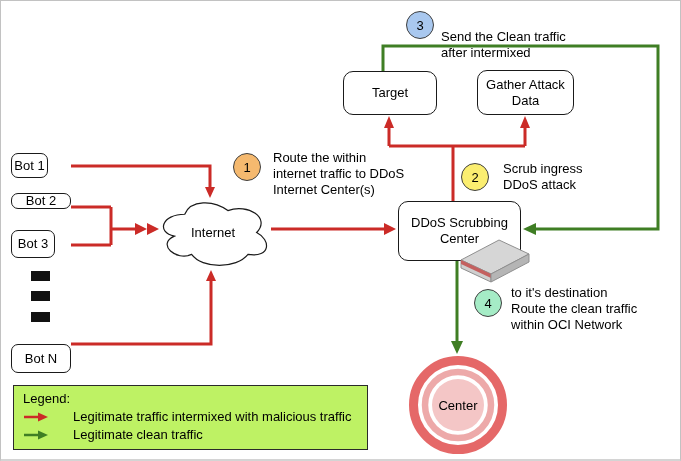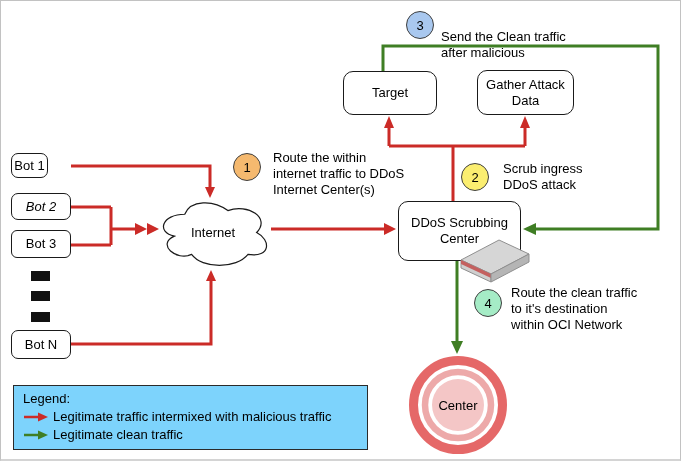--- a/index.html
+++ b/index.html
@@ -20,24 +20,24 @@
   .dot{position:absolute;z-index:2;width:19px;height:10px;background:#111;}
   .floatlabel{position:absolute;z-index:2;font-size:13px;text-align:center;}
   .stepnum{
     position:absolute;z-index:3;width:28px;height:28px;border-radius:50%;
     border:1px solid #3f3f3f;display:flex;align-items:center;justify-content:center;
     font-size:13px;box-sizing:border-box;
   }
   .steptext{position:absolute;z-index:2;font-size:13px;line-height:16px;white-space:nowrap;}
   #legend{
     position:absolute;z-index:2;left:12px;top:384px;width:355px;height:65px;
-    border:1px solid #2a2a2a;background:#7dd3fc;box-sizing:border-box;padding:5px 9px;
+    border:1px solid #2a2a2a;background:#bef264;box-sizing:border-box;padding:5px 9px;
     font-size:13px;
   }
-  .legend-row{display:flex;align-items:center;gap:4px;margin-top:3px;}
+  .legend-row{display:flex;align-items:center;gap:24px;margin-top:3px;}
   .legend-row svg{flex:0 0 auto;}
   #server-icon-svg{position:absolute;z-index:3;left:452px;top:232px;}
 </style>
 </head>
 <body>
 
 <div id="canvas">
 
   <svg id="wires" width="679" height="458" viewBox="0 0 679 458">
 
@@ -78,30 +78,30 @@
     </g>
     <g stroke="none" fill="#3f7e24">
       <polygon points="522,228 535,222 535,234"></polygon>
       <polygon points="456,353 450,340 462,340"></polygon>
     </g>
   </svg>
 
   <div class="node rad7" style="left:10px;top:152px;width:37px;height:25px;">
       <span>Bot 1</span>
     </div>
-  <div class="node rad7" style="left:10px;top:192px;width:60px;height:27px;font-style:italic;">
+  <div class="node rad7" style="left:10px;top:192px;width:60px;height:16px;">
       <span>Bot 2</span>
     </div>
-  <div class="node rad7" style="left:10px;top:229px;width:60px;height:28px;border-radius:6px;">
+  <div class="node rad7" style="left:10px;top:229px;width:44px;height:28px;">
       <span>Bot 3</span>
     </div>
   <div class="dot" style="left:30px;top:270px;"></div>
   <div class="dot" style="left:30px;top:290px;"></div>
   <div class="dot" style="left:30px;top:311px;"></div>
-  <div class="node rad7" style="left:10px;top:329px;width:60px;height:29px;">
+  <div class="node rad7" style="left:10px;top:343px;width:60px;height:29px;">
       <span>Bot N</span>
     </div>
 
   <div class="floatlabel" style="left:167px;top:224px;width:90px;">Internet</div>
 
   <div class="node rad10" style="left:342px;top:70px;width:94px;height:44px;">
       <span>Target</span>
     </div>
   <div class="node rad10" style="left:476px;top:69px;width:97px;height:45px;padding:12px 6px;">
       <span>Gather Attack Data</span>
@@ -127,29 +127,29 @@
   <div class="steptext" style="left:502px;top:160px;">
     <div>Scrub ingress</div>
     <div>DDoS attack</div>
   </div>
 
   <div class="stepnum" style="left: 405px; top: 10px; background: rgb(169, 200, 239);">
     <span>3</span>
   </div>
   <div class="steptext" style="left:440px;top:8px;margin-top:20px;">
     <div>Send the Clean traffic</div>
-    <div>after malicious</div>
+    <div>after intermixed</div>
   </div>
 
   <div class="stepnum" style="left: 473px; top: 288px; background: rgb(165, 236, 198);">
     <span>4</span>
   </div>
   <div class="steptext" style="left:510px;top:284px;">
+    <div>to it's destination</div>
     <div>Route the clean traffic</div>
-    <div>to it's destination</div>
     <div>within OCI Network</div>
   </div>
 
   <svg id="server-icon-svg" width="80" height="56" viewBox="0 0 80 56">
     <polygon points="8,27 46,7 76,21 38,41" fill="#d6d6d6" stroke="#8f8f8f" stroke-width="1"></polygon>
     <polygon points="8,27 38,41 38,49 8,35" fill="#cfcfcf" stroke="#8f8f8f" stroke-width="1"></polygon>
     <polygon points="8,27 38,41 38,45 8,31" fill="#c4605f" stroke="none"></polygon>
     <polygon points="38,41 76,21 76,29 38,49" fill="#b5b5b5" stroke="#8f8f8f" stroke-width="1"></polygon>
   </svg>
 

